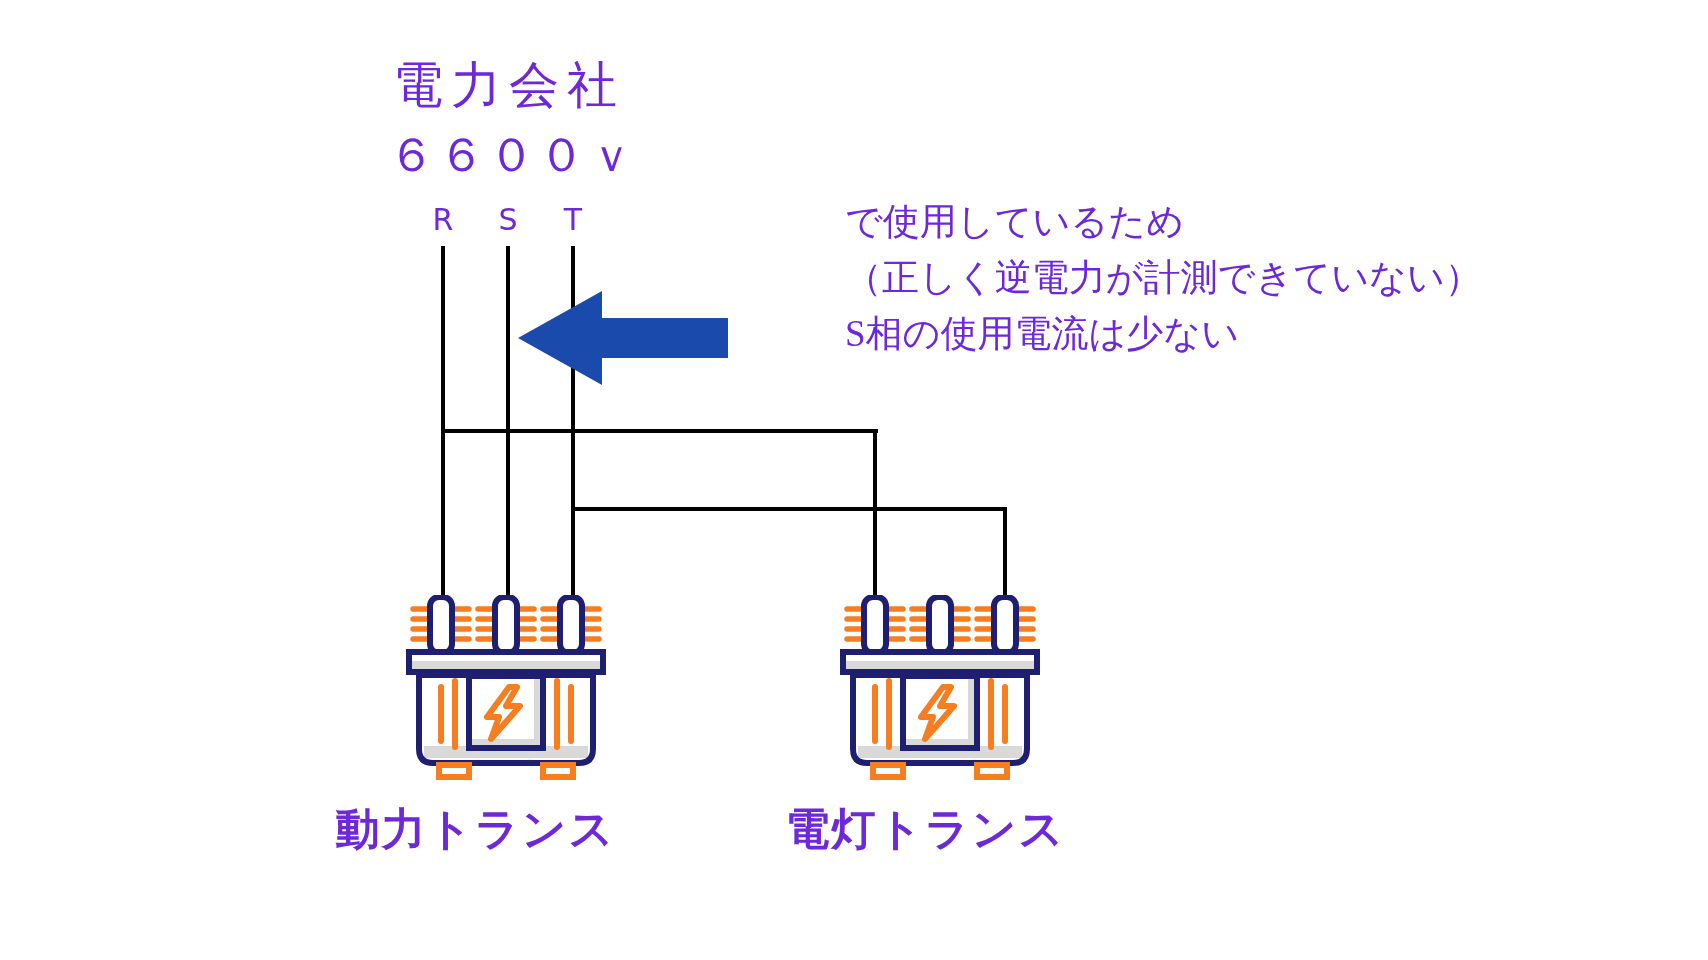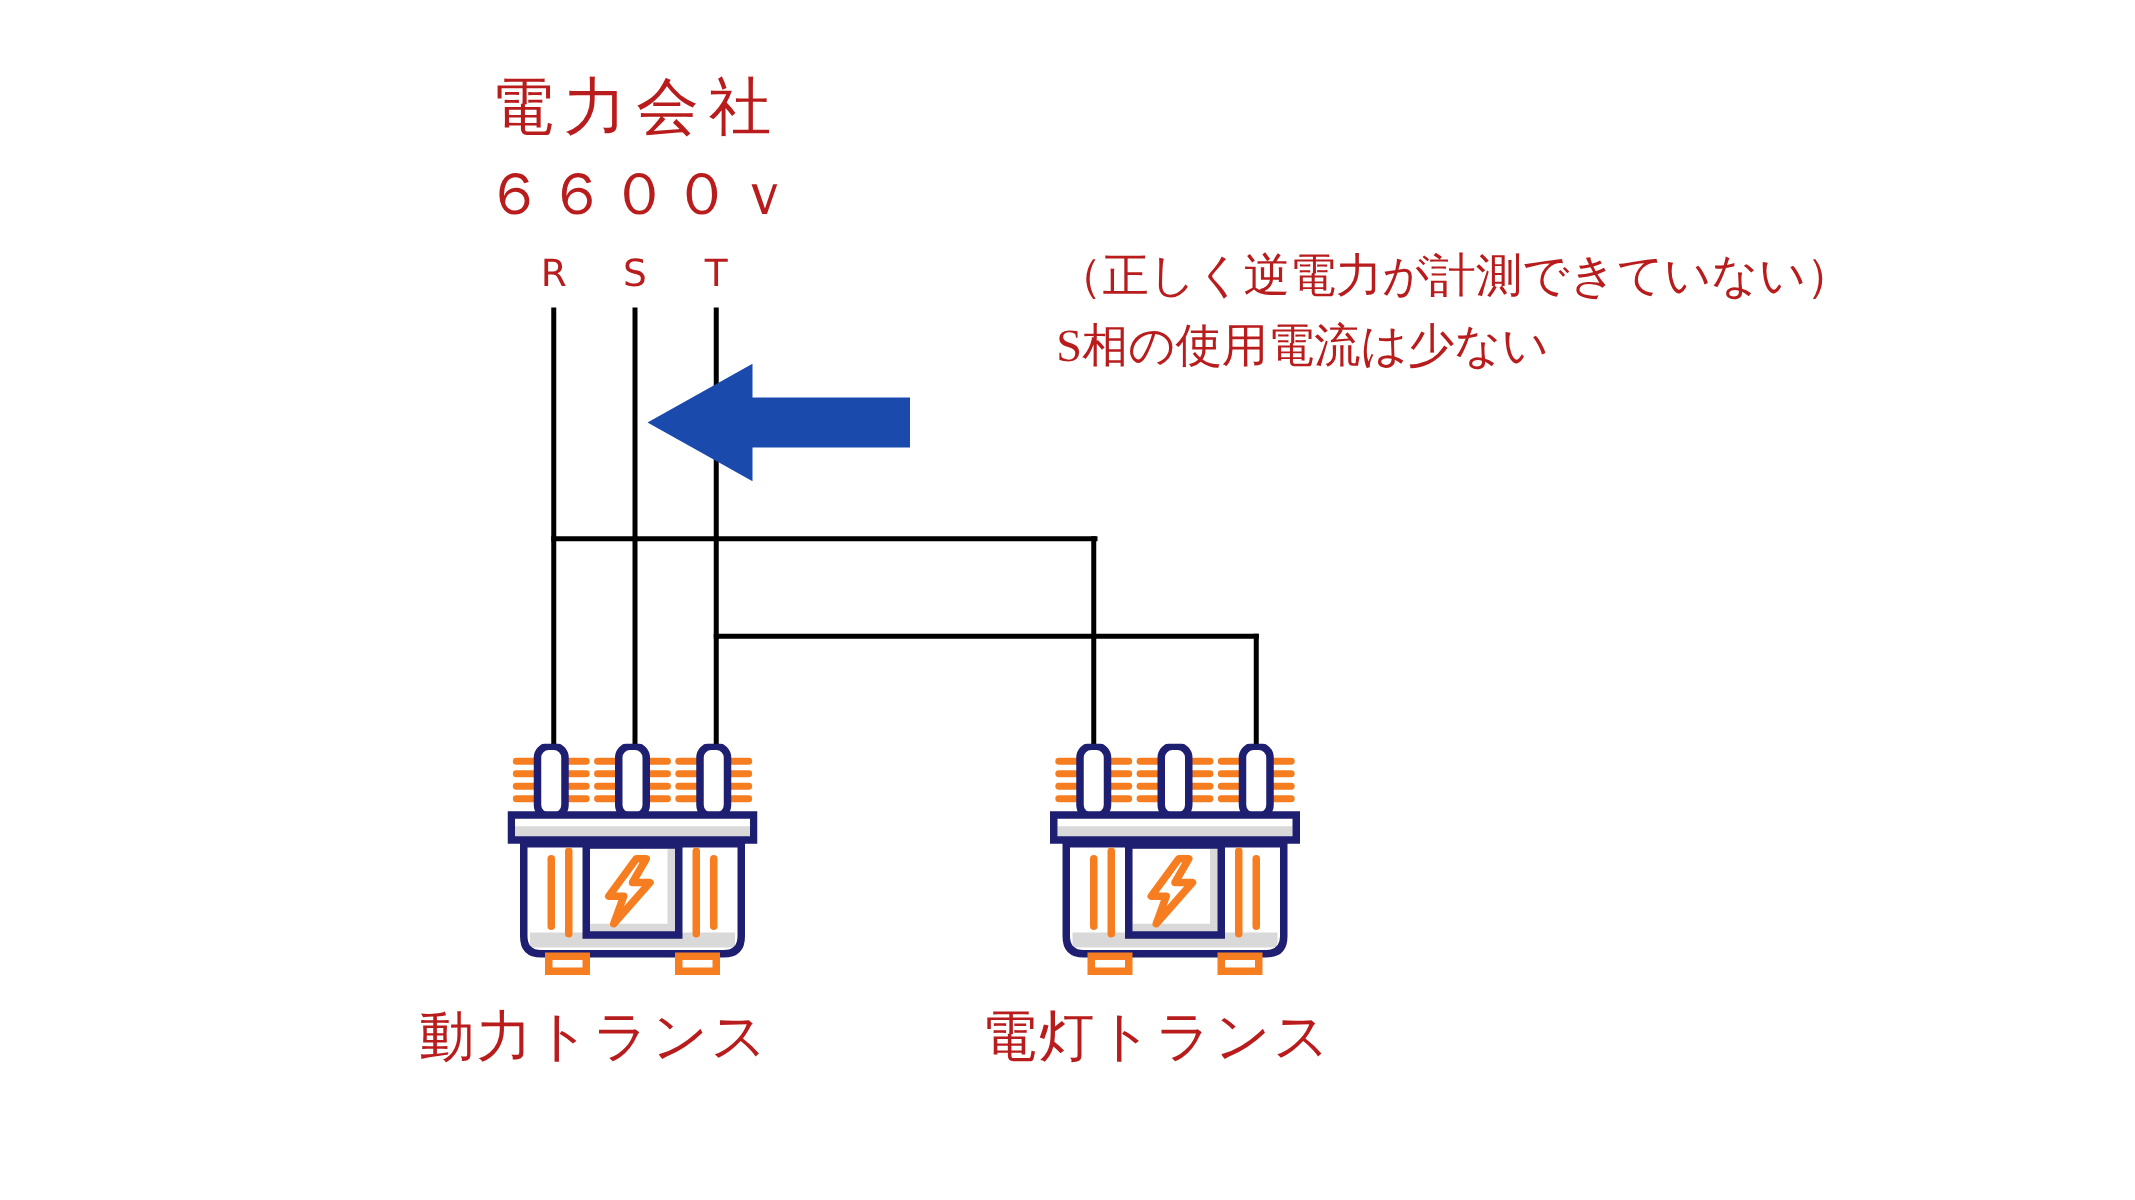--- a/index.html
+++ b/index.html
@@ -1,20 +1,20 @@
 <!DOCTYPE html>
 <html style="--wire-black: #000000; --arrow-blue: #1b4aad; --icon-navy: #1e1f70; --icon-orange: #f67d20; --icon-gray: #d9d9d9; --background: #ffffff;"><head>
 <meta charset="utf-8">
 <style>
   html,body{margin:0;padding:0;background:#ffffff;}
   .canvas{
     position:relative; width:1708px; height:960px; background:#ffffff;
     overflow:hidden;
     font-family:"Liberation Serif","DejaVu Serif",serif;
-    color:#b91c1c;
+    color:#6d28d9;
   }
   .abs{position:absolute;}
   .company-title{left:393px; top:52px; font-size:50px; letter-spacing:8px; white-space:nowrap;}
   .voltage{left:388px; top:124px; font-size:47px; letter-spacing:3px; white-space:nowrap;}
   .phase-label{
     top:202px; font-family:"DejaVu Sans","Liberation Sans",sans-serif;
     font-size:30px; transform:translateX(-50%); white-space:nowrap;
   }
   .phase-r{left:443px;} .phase-s{left:508px;} .phase-t{left:573px;}
   .wire{background:#000;}
@@ -27,21 +27,21 @@
   .branch-t-v{left:1003px; top:507px; width:4px; height:91px;}
   .arrow-svg{left:508px; top:282px;}
   .annotation{
     left:845px; top:194px; font-size:37px; line-height:56px; white-space:nowrap;
   }
   .transformer{width:200px; height:186px;}
   .tx-left{left:406px; top:595px;}
   .tx-right{left:840px; top:595px;}
   .tx-label{
     top:800px; width:285px; text-align:center; font-size:44px;
-    letter-spacing:2px; white-space:nowrap;
+    letter-spacing:2px; white-space:nowrap;font-weight:bold;
   }
   .tx-label-left{left:333px;} .tx-label-right{left:783px;}
 </style>
 </head>
 <body>
 
 <div class="canvas">
 
   <div class="abs company-title">電力会社</div>
   <div class="abs voltage">６６００ｖ</div>
@@ -56,20 +56,21 @@
   <div class="abs wire branch-r-h"></div>
   <div class="abs wire branch-r-v"></div>
   <div class="abs wire branch-t-h"></div>
   <div class="abs wire branch-t-v"></div>
 
   <svg class="abs arrow-svg" width="230" height="110" viewBox="0 0 230 110">
     <polygon points="10,56 94,9 94,36 220,36 220,76 94,76 94,103" style="fill:var(--arrow-blue,#1b4aad);"></polygon>
   </svg>
 
   <div class="abs annotation">
+    <div>で使用しているため</div>
     <div>（正しく逆電力が計測できていない）</div>
     <div>S相の使用電流は少ない</div>
   </div>
 
   <svg class="abs transformer tx-left" viewBox="0 0 200 186">
     <g stroke="var(--icon-orange,#f67d20)" stroke-width="5.5" stroke-linecap="round">
       <line x1="7" y1="14" x2="63" y2="14"></line>
         <line x1="7" y1="24" x2="63" y2="24"></line>
       <line x1="7" y1="34" x2="63" y2="34"></line>
         <line x1="7" y1="44" x2="63" y2="44"></line>

